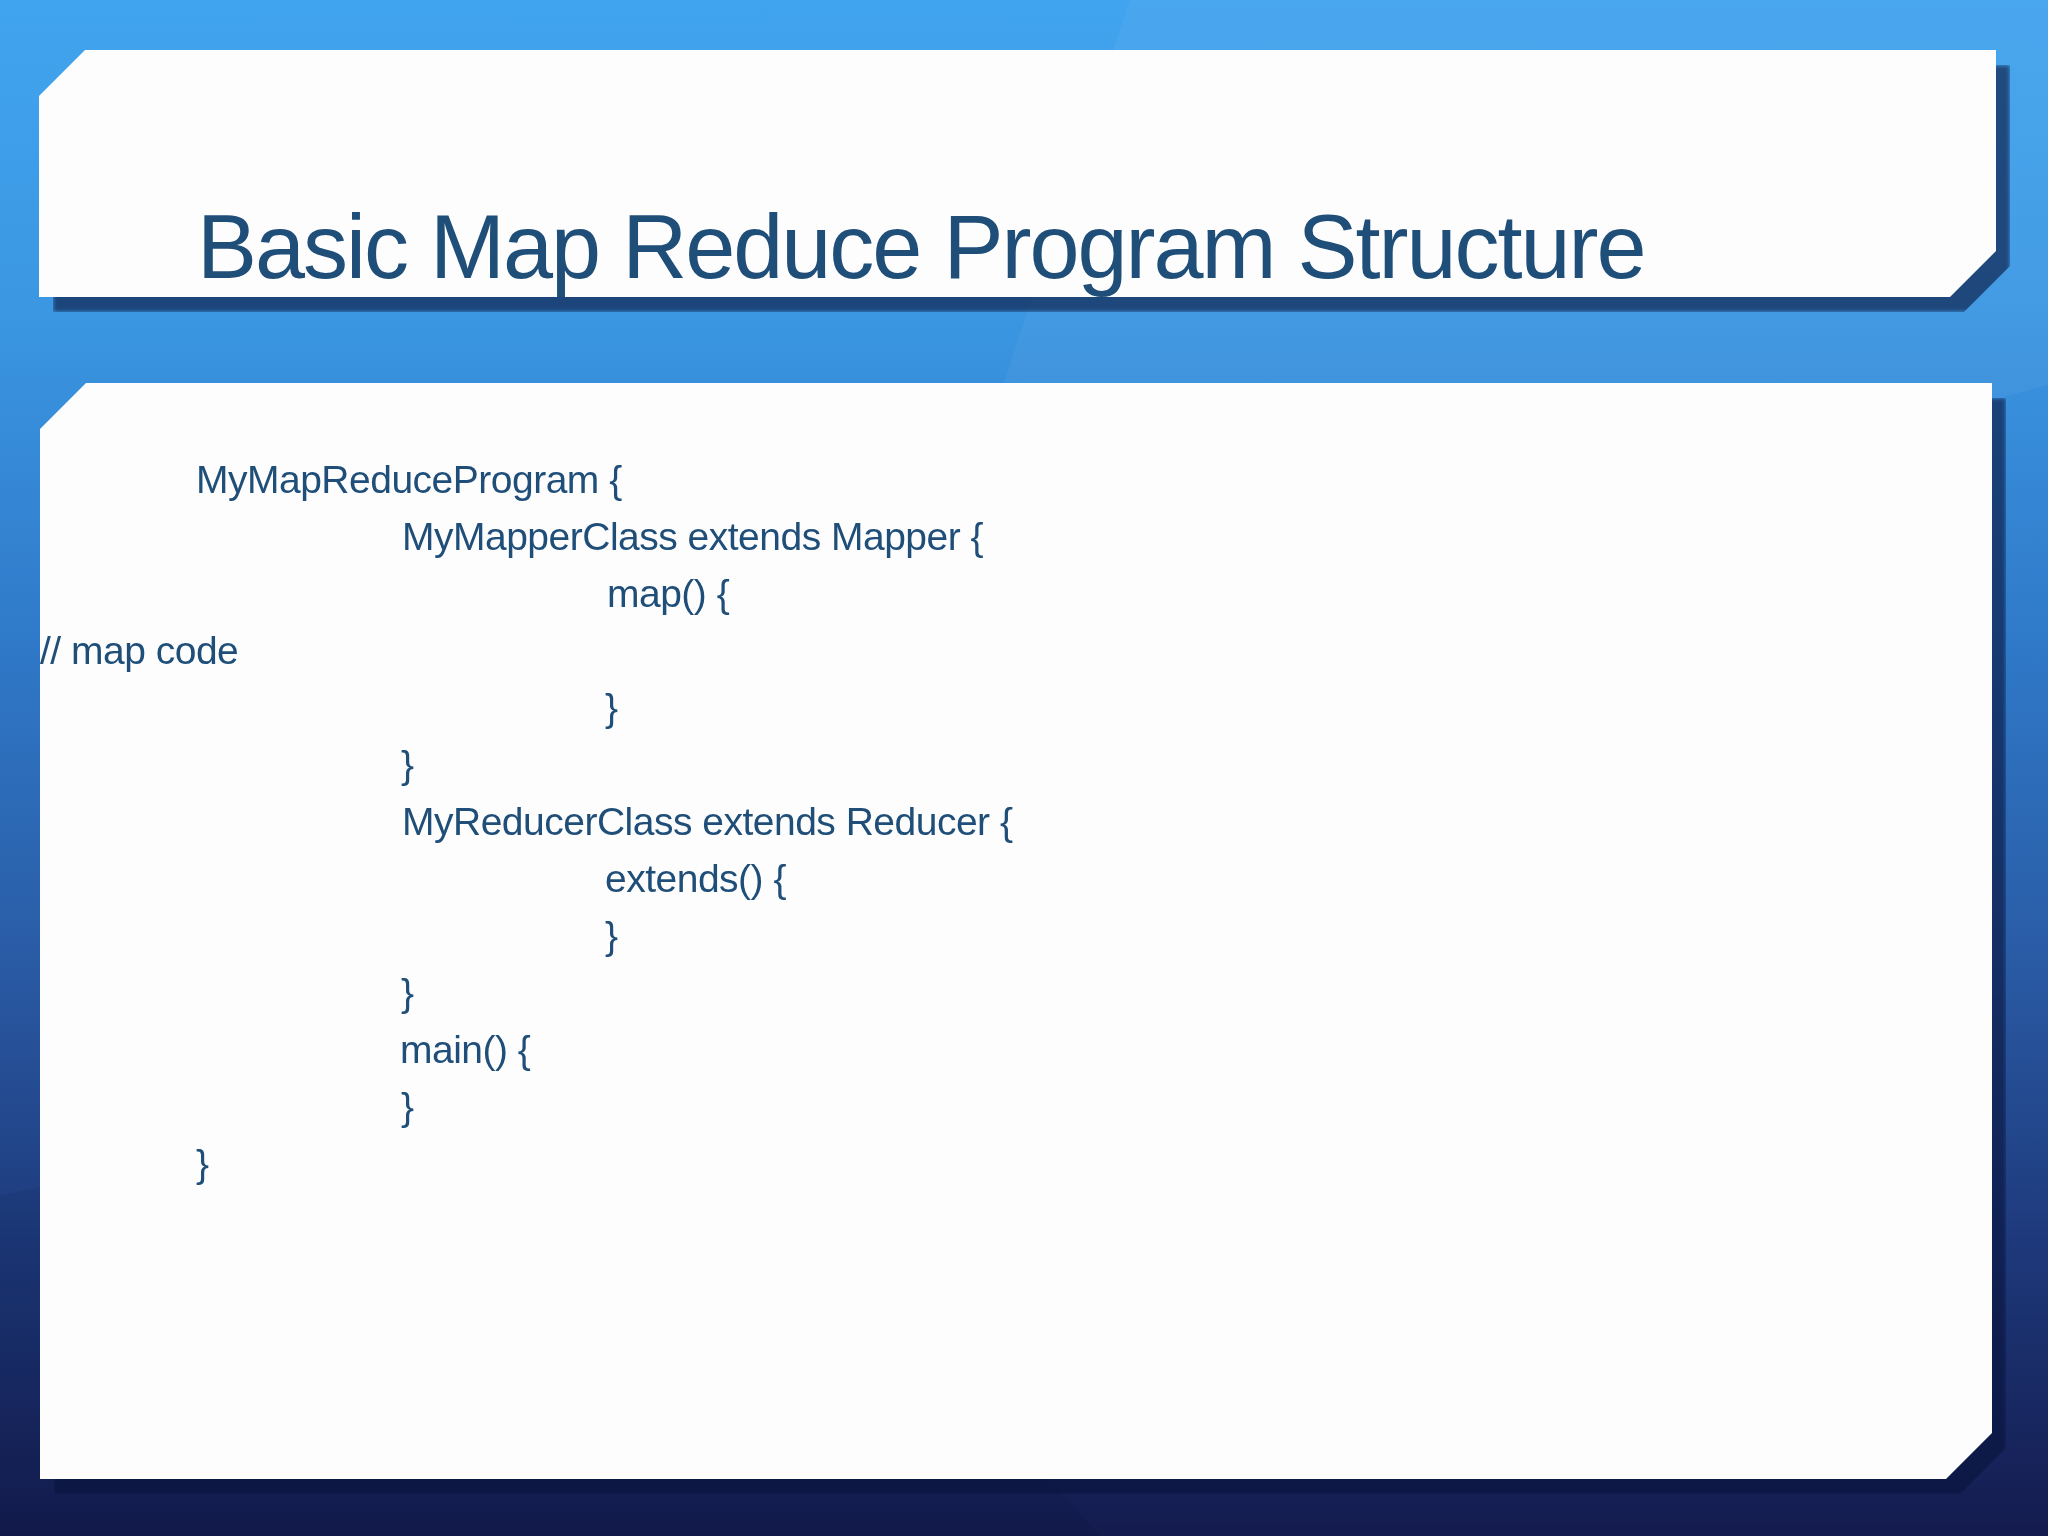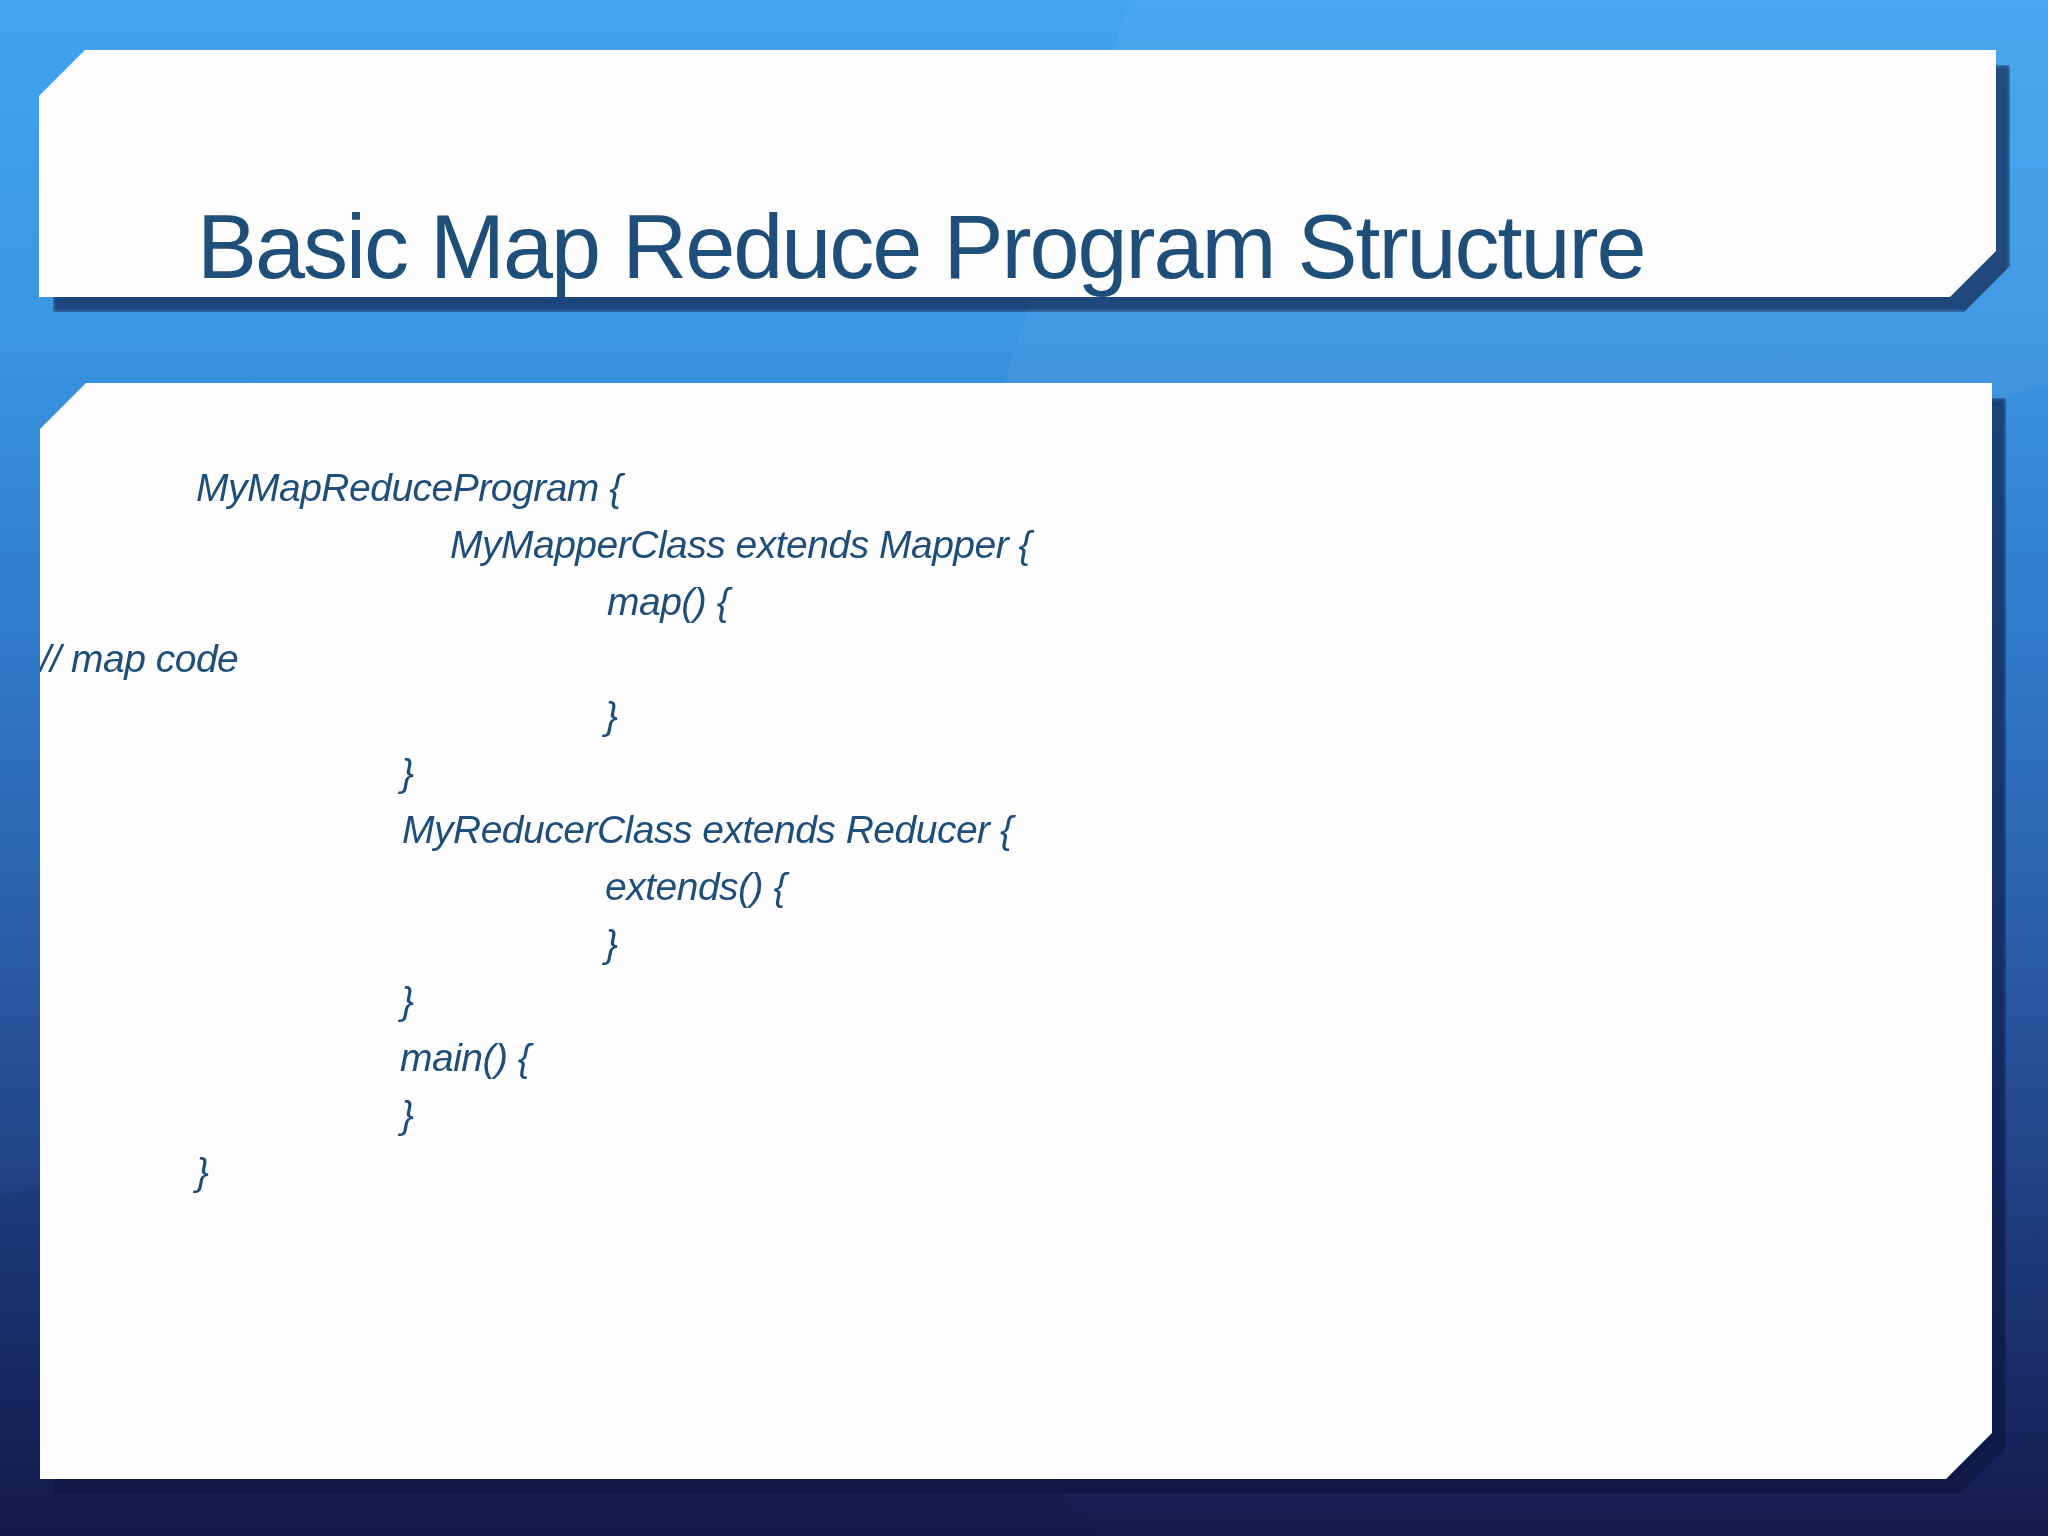--- a/index.html
+++ b/index.html
@@ -51,21 +51,21 @@
 
   #page-title{
     position:absolute;left:158px;top:152px;
     font-size:90px;line-height:1;
     letter-spacing:-2px;
     color:var(--text);
     white-space:nowrap;
   }
 
   #code-block{
-    position:absolute;left:0;top:76px;right:0;font-style:italic;
+    position:absolute;left:0;top:68px;right:0;
   }
   .code-line{
     height:57px;line-height:57px;
     font-size:39px;letter-spacing:-0.5px;
     color:var(--text);
     white-space:pre;
   }
 </style>
 </head>
 <body>
@@ -80,21 +80,21 @@
     <div class="panel">
       <div id="page-title">Basic Map Reduce Program Structure</div>
     </div>
   </div>
 
   <div id="body-wrap" class="panel-wrap">
     <div class="panel-shadow"></div>
     <div class="panel">
       <div id="code-block">
           <div class="code-line" style="padding-left: 156px;">MyMapReduceProgram {</div>
-          <div class="code-line" style="padding-left: 362px; margin-left: 48px;">MyMapperClass extends Mapper {</div>
+          <div class="code-line" style="padding-left: 362px;">MyMapperClass extends Mapper {</div>
           <div class="code-line" style="padding-left: 567px;">map() {</div>
           <div class="code-line" style="">// map code</div>
           <div class="code-line" style="padding-left: 565px;">}</div>
           <div class="code-line" style="padding-left: 361px;">}</div>
           <div class="code-line" style="padding-left: 362px;">MyReducerClass extends Reducer {</div>
           <div class="code-line" style="padding-left: 565px;">extends() {</div>
           <div class="code-line" style="padding-left: 565px;">}</div>
           <div class="code-line" style="padding-left: 361px;">}</div>
           <div class="code-line" style="padding-left: 360px;">main() {</div>
           <div class="code-line" style="padding-left: 361px;">}</div>

